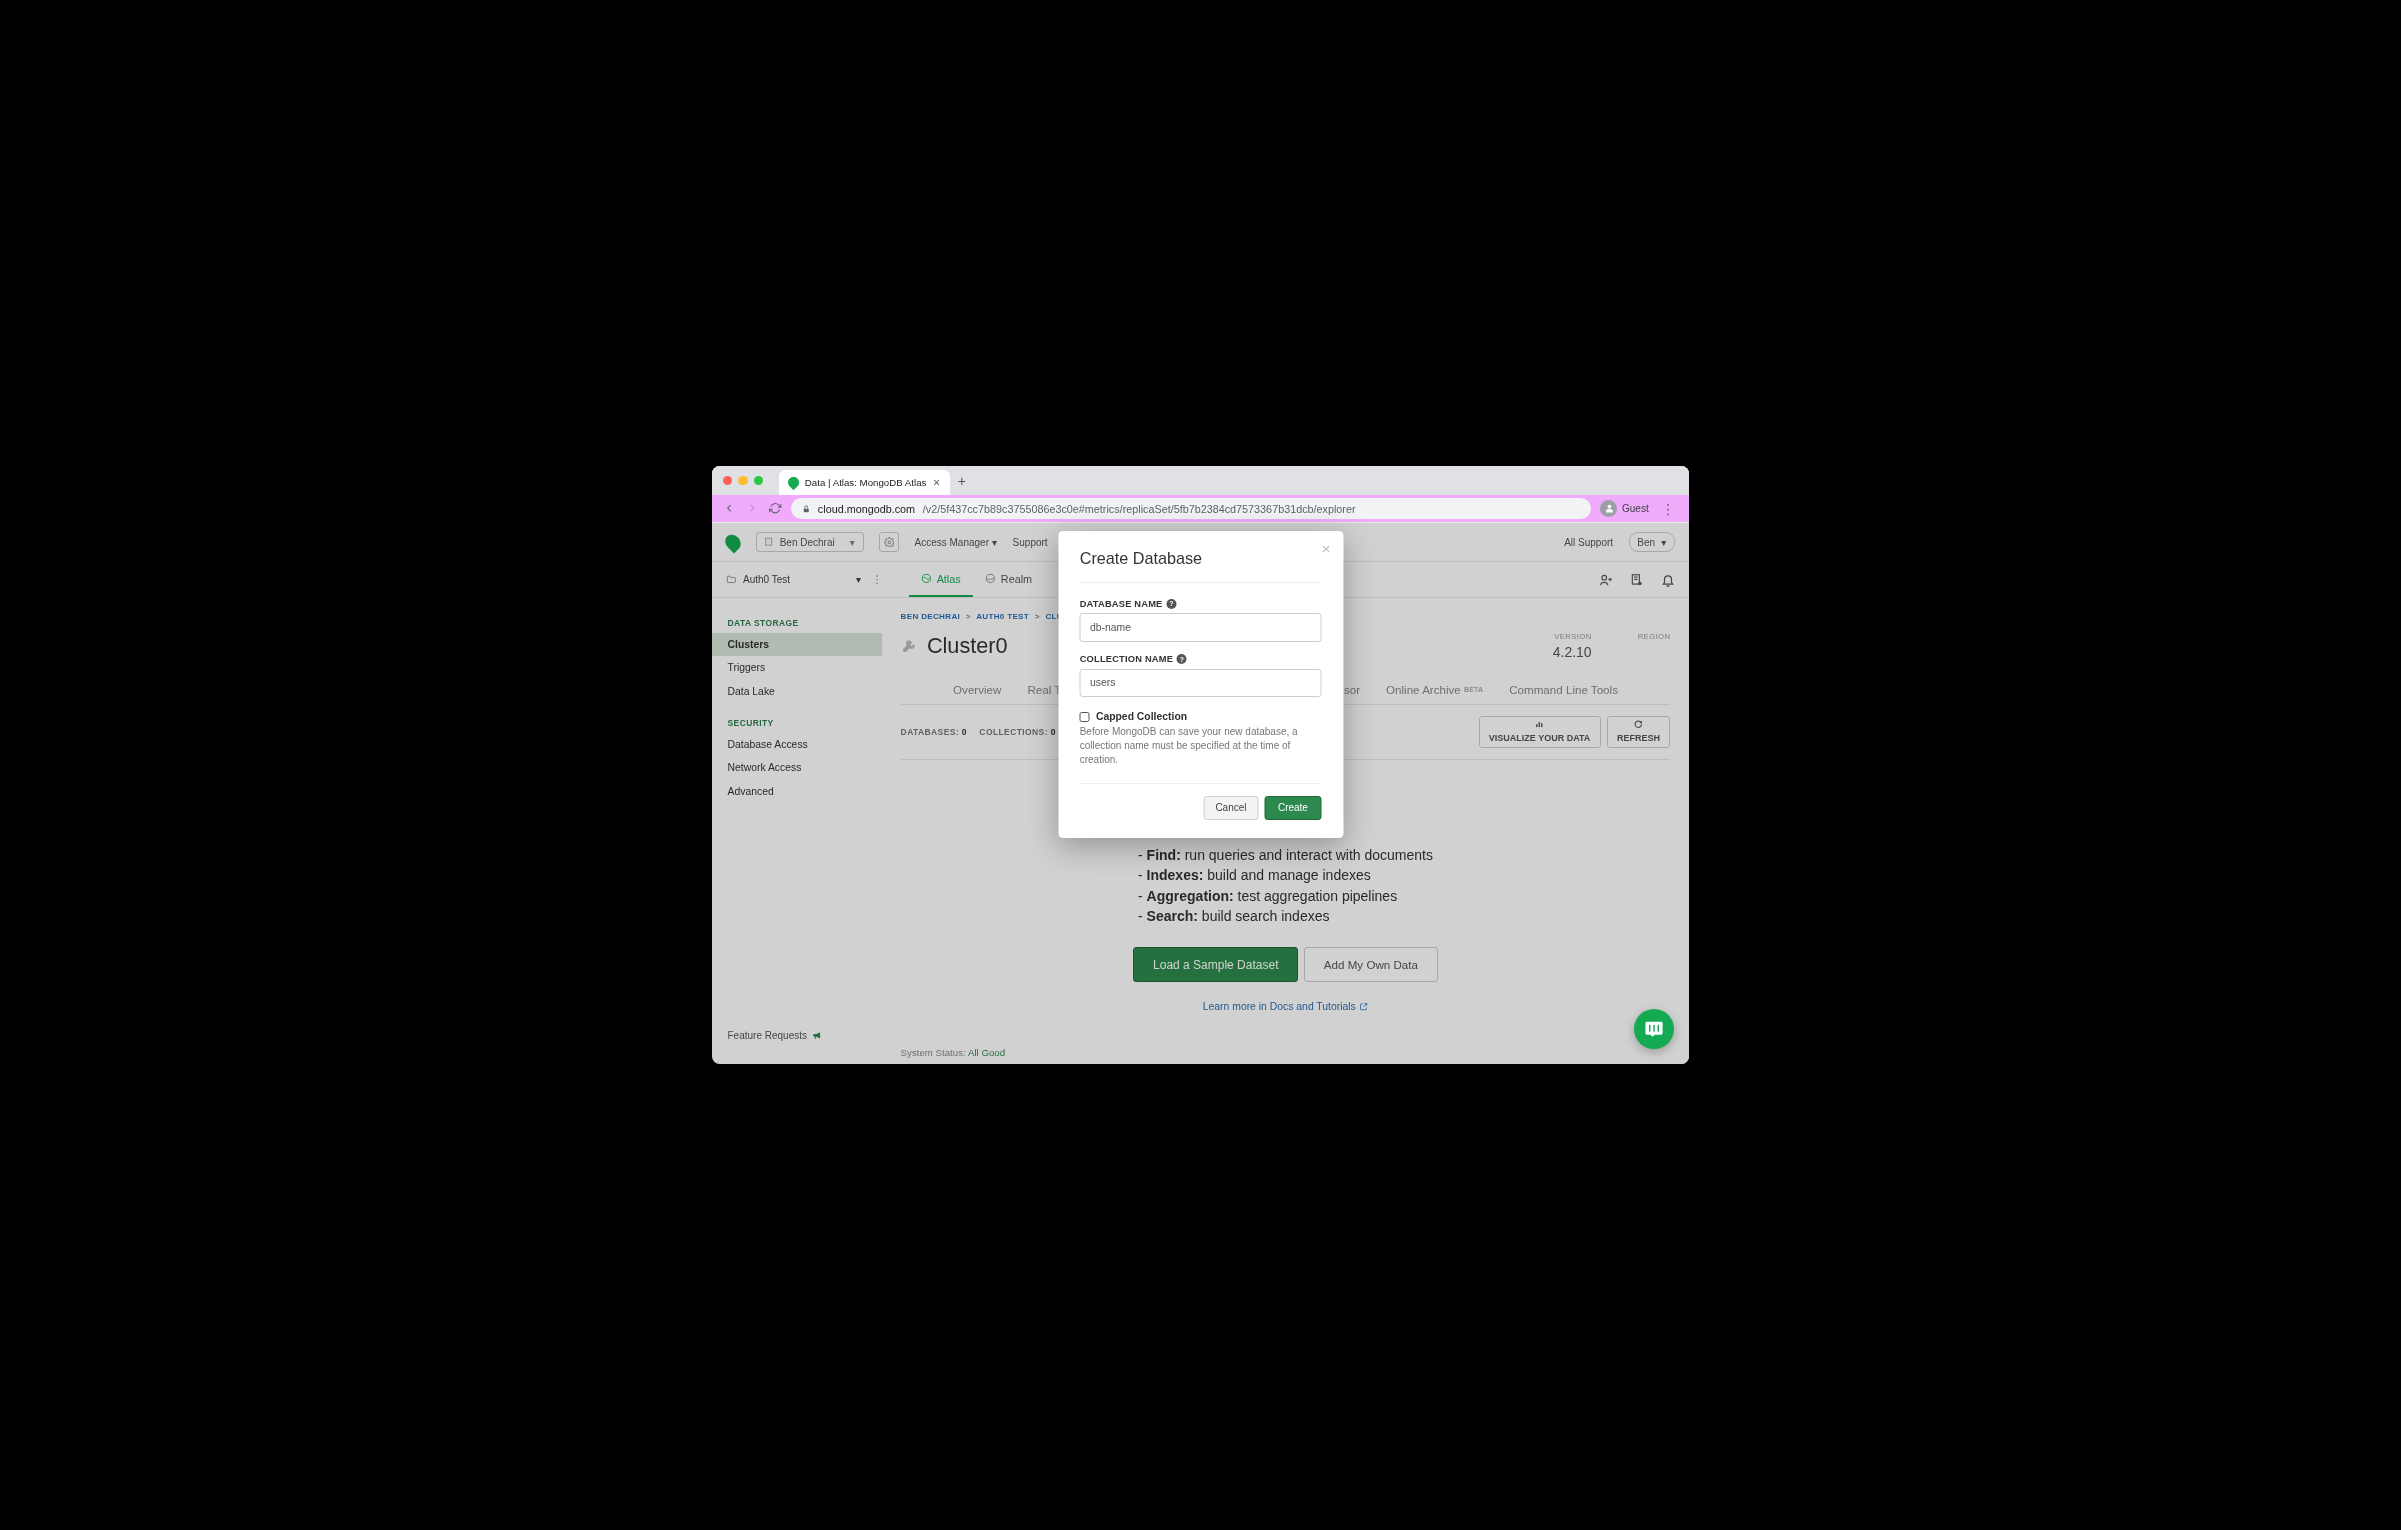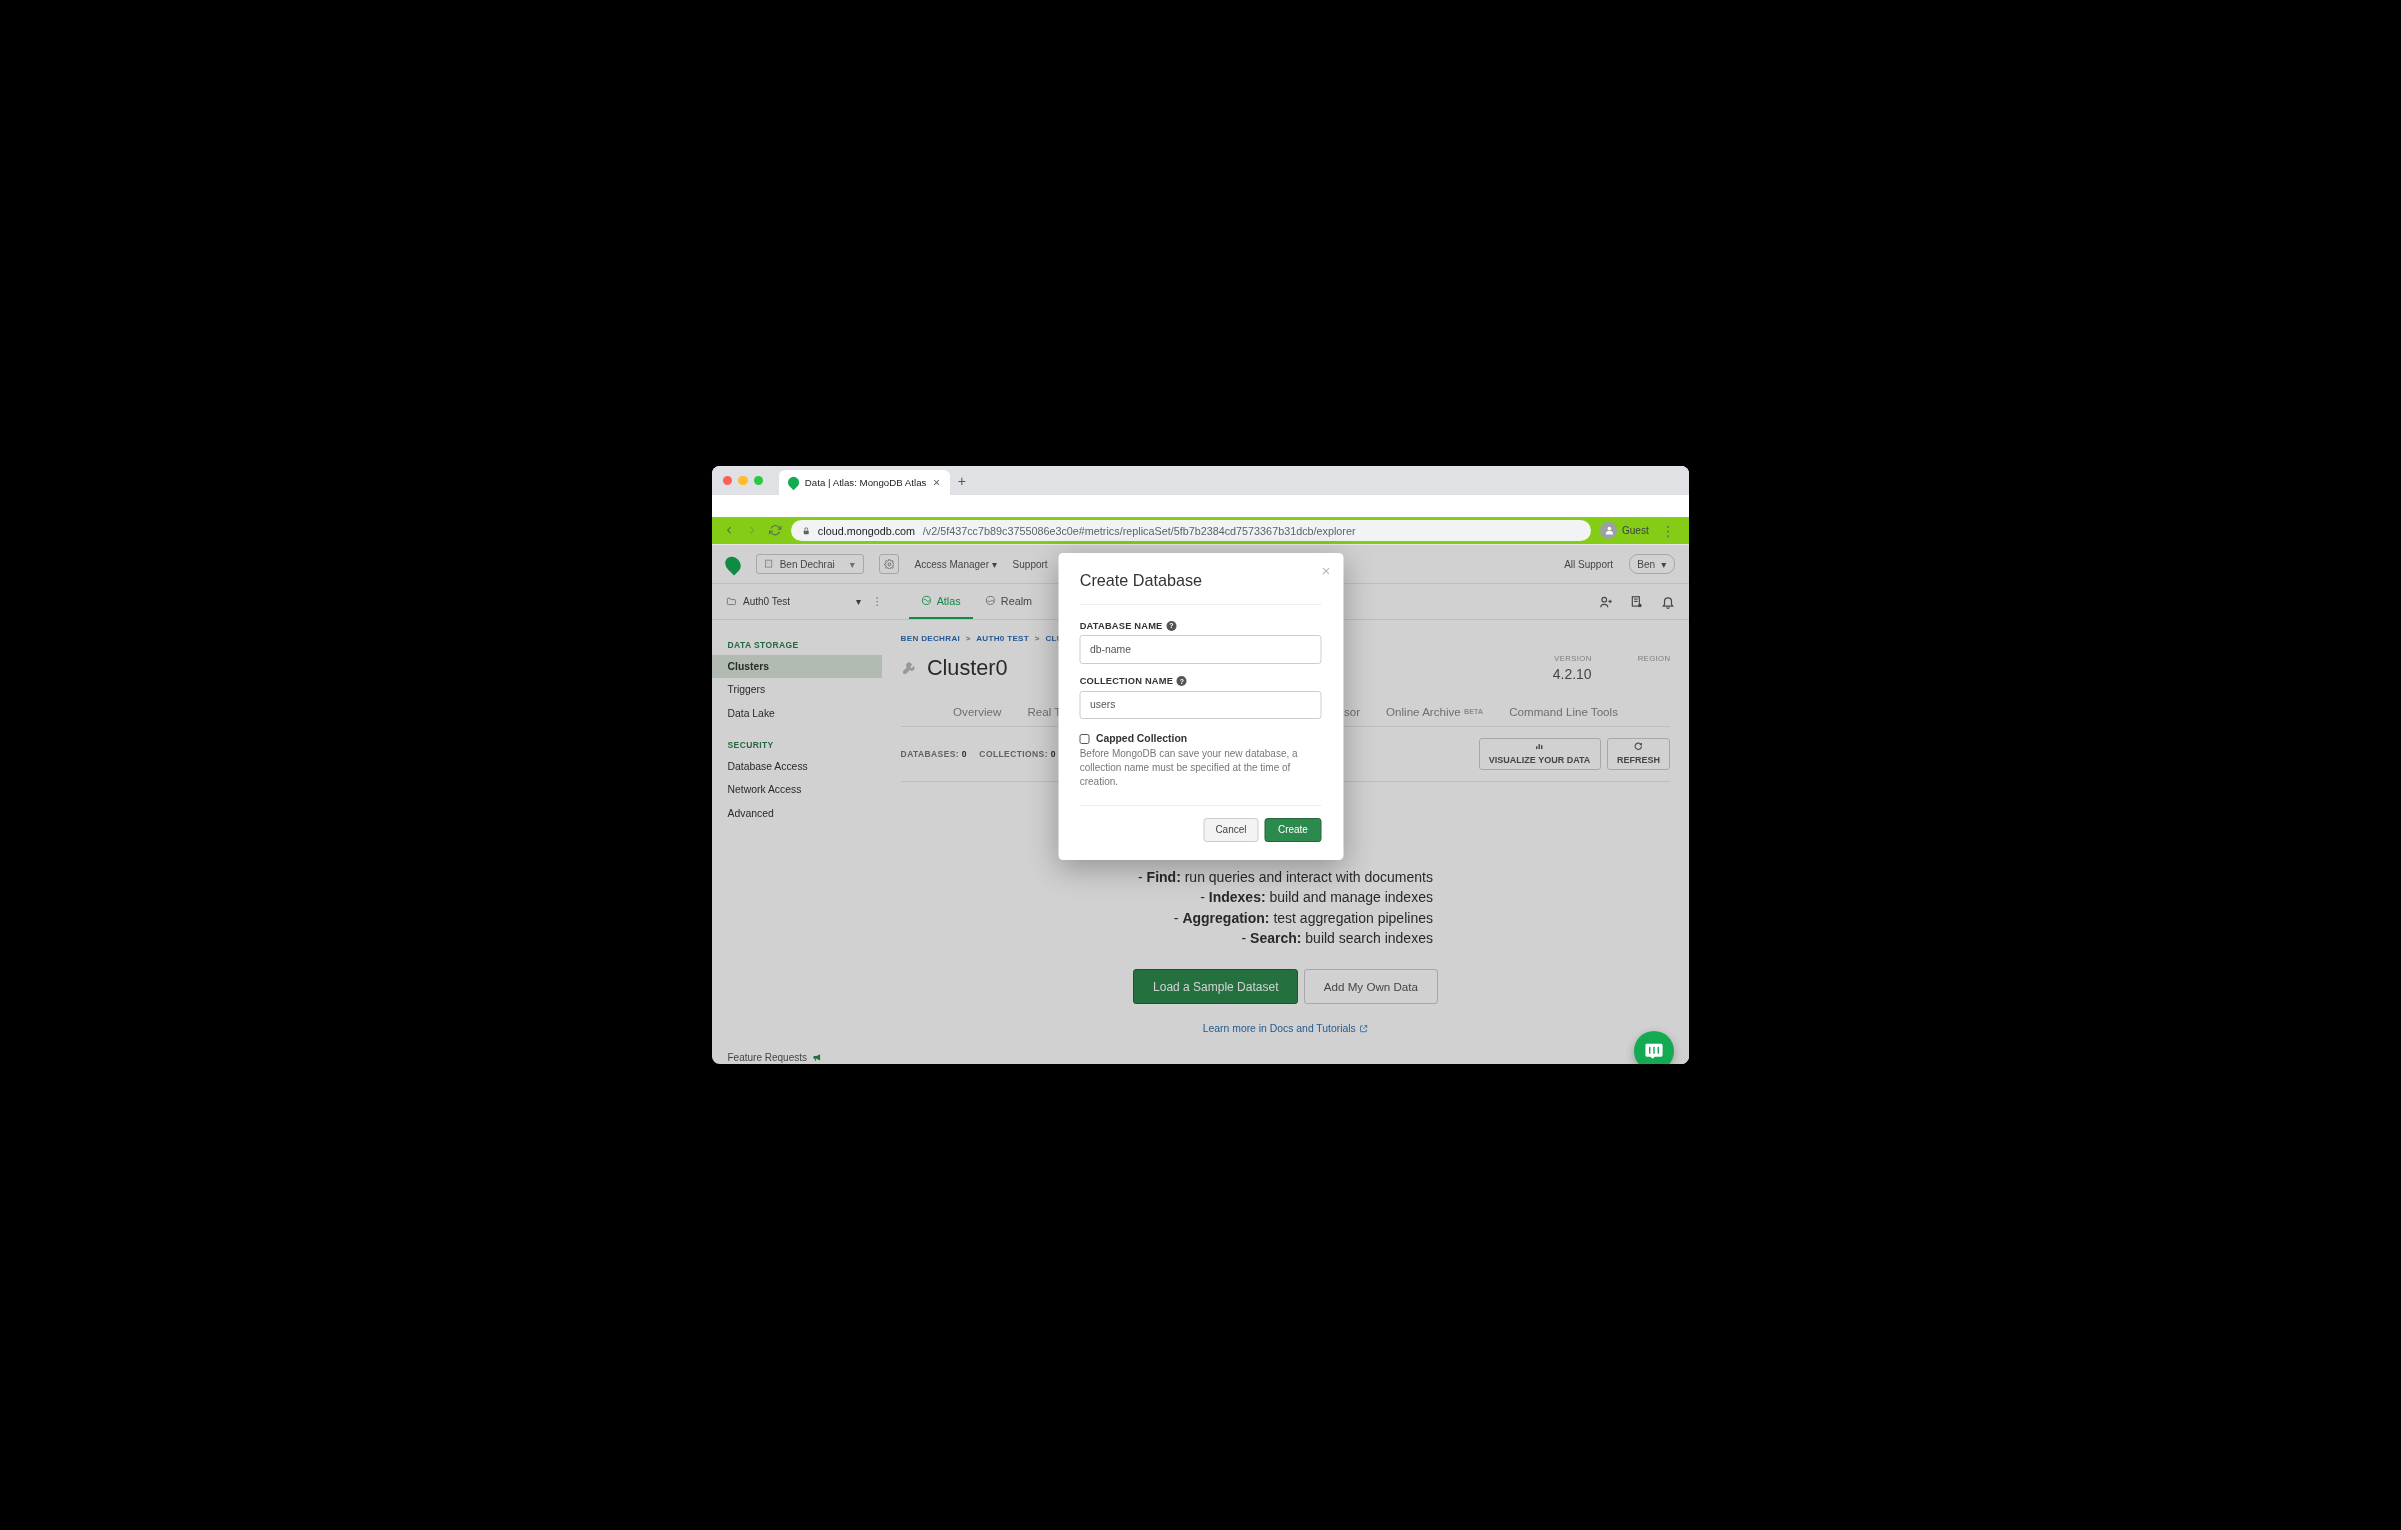--- a/index.html
+++ b/index.html
@@ -9,21 +9,21 @@
     .traffic-lights { display: flex; gap: 6.2px; margin-right: 15.5px; }
     .tl { width: 9.3px; height: 9.3px; border-radius: 50%; }
     .tl-red { background: #ff5f57; }
     .tl-yellow { background: #ffbd2e; }
     .tl-green { background: #28c940; }
     .tab-bar { display: flex; align-items: flex-end; height: 100%; }
     .tab { background: #fff; height: 25px; border-radius: 6.2px 6.2px 0 0; display: flex; align-items: center; padding: 0 9.3px; gap: 6.2px; font-size: 9.7px; color: #222; min-width: 155px; position: relative; }
     .tab-favicon { width: 10.8px; height: 10.8px; background: #13aa52; border-radius: 50% 50% 50% 0; transform: rotate(-45deg); }
     .tab-close { margin-left: auto; color: #666; cursor: pointer; }
     .new-tab { margin-left: 7.7px; color: #555; margin-bottom: 6.2px; font-size: 14px; cursor: pointer; }
-    .address-bar { background: #84cc16; height: 28px; display: flex; align-items: center; padding: 0 10.8px; gap: 9.3px; border-bottom: 0.8px solid #e8e8e8; margin-top: 22px; }
+    .address-bar { background: #f0abfc; height: 28px; display: flex; align-items: center; padding: 0 10.8px; gap: 9.3px; border-bottom: 0.8px solid #e8e8e8; }
     .nav-icons { display: flex; gap: 10.8px; color: #5f6368; }
     .nav-btn { width: 12.4px; height: 12.4px; display: flex; align-items: center; justify-content: center; cursor: pointer; }
     .url-box { flex: 1; background: #f1f3f4; border-radius: 15.5px; height: 21.7px; display: flex; align-items: center; padding: 0 10.8px; font-size: 10.8px; color: #202124; gap: 7.7px; }
     .lock-icon { color: #5f6368; font-size: 9.3px;}
     .url-text { color: #5f6368; }
     .profile-badge { display: flex; align-items: center; gap: 4.6px; font-size: 10px; color: #3c4043; }
     .profile-circle { width: 17px; height: 17px; background: #9aa0a6; border-radius: 50%; display:flex;align-items:center;justify-content:center;color:#fff;font-size:10px;}
     .more-dots { color: #5f6368; font-size: 14px; cursor: pointer; padding: 0 3.1px; }
     
     .app { position: relative; height: calc(100% - 57px); display: flex; flex-direction: column; }
@@ -73,21 +73,21 @@
     .beta { font-size: 7px; background: transparent; color: #aaa; font-weight: 600; letter-spacing:0.2px;}
     
     .stats-row { display: flex; align-items: center; padding: 10.8px 0; font-size: 8.5px; letter-spacing: 0.4px; color: #777; border-bottom: 0.8px solid #e8e8e8; }
     .stats-row .stat { margin-right: 12.4px; font-weight:600;}
     .stats-row .stat b { color: #333; font-weight:600;}
     .action-btns { margin-left: auto; display: flex; gap: 6.2px; }
     .btn-outline { border: 0.8px solid #ccc; background: #fff; border-radius: 3.1px; padding: 3.9px 9.3px; font-size: 9px; color: #555; font-weight:600; cursor: pointer; display:flex;align-items:center;gap:3.9px;flex-direction:column;}
     
     .hero { text-align: center; max-width: 503px; margin: 46px auto 23px; display:flex;flex-direction:column;align-items:center; }
     .hero h2 { font-size: 23px; color: #333; font-weight: 400; margin-bottom: 14px; }
-    .hero-list { text-align: right; display:inline-block; }
+    .hero-list { text-align: left; display:inline-block; }
     .hero-item { font-size: 14px; color: #333; margin-bottom: 4.6px; }
     .hero-item .k { font-weight: 600; }
     .hero-actions { display: flex; gap: 6.2px; justify-content: center; margin-top: 18.6px; }
     .btn-primary-lg { background: #2d8a4e; border: 0.8px solid #206636; color: #fff; padding: 9.3px 18.6px; border-radius: 3.1px; font-size: 12px; cursor:pointer;}
     .btn-secondary-lg { background: #fff; border: 0.8px solid #ccc; color: #555; padding: 9.3px 18.6px; border-radius: 3.1px; font-size: 11.6px; cursor:pointer;}
     .learn-link { display: flex; justify-content: center; gap: 3.1px; align-items:center; margin-top: 18.6px; font-size: 10.4px; color: #2e6fb3; cursor:pointer;}
     
     .status-bar { position:absolute;bottom:6.2px;left:18.6px;font-size:9.7px;color:#888;}
     .status-bar .good { color: #2d8a4e; }
     

